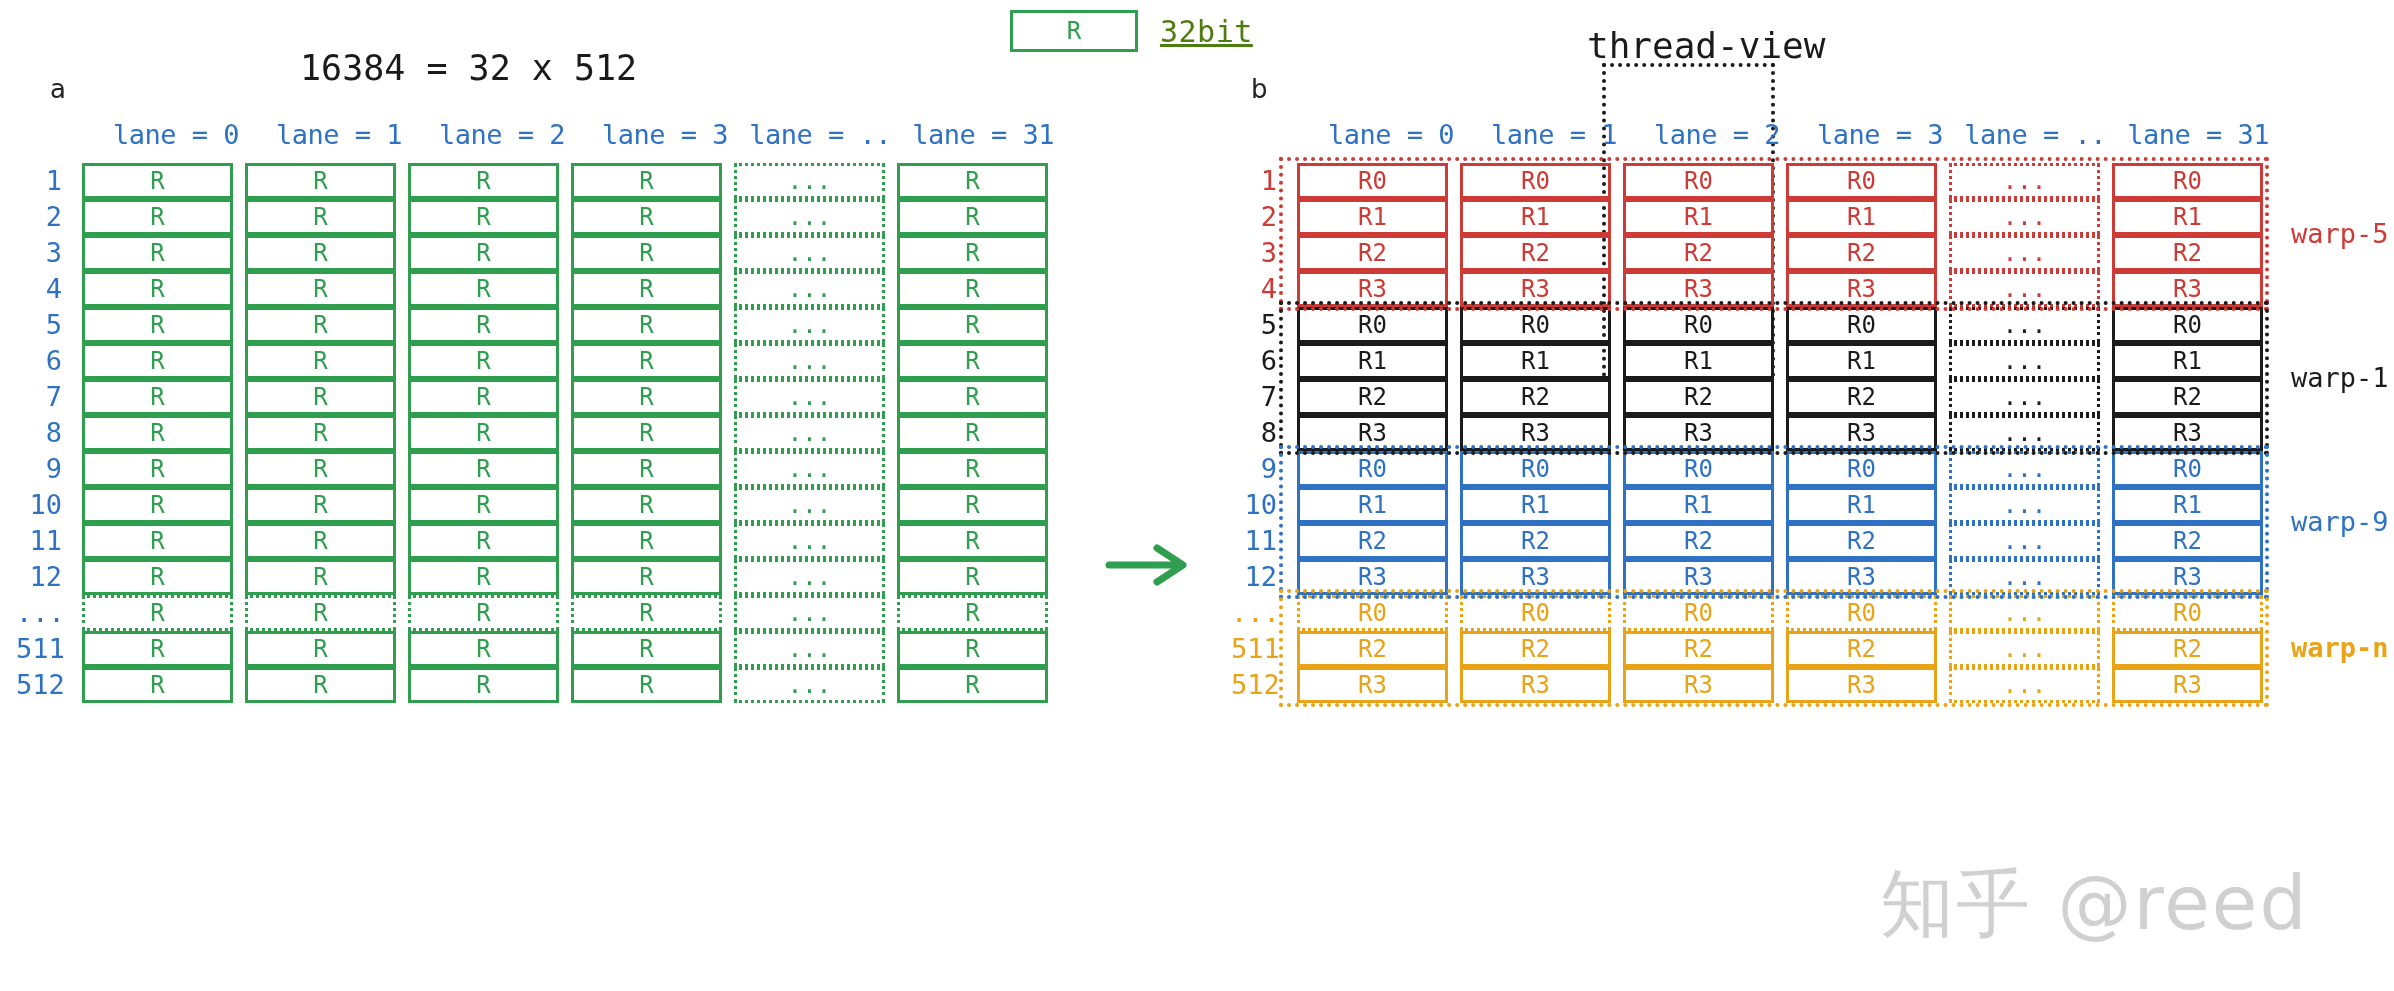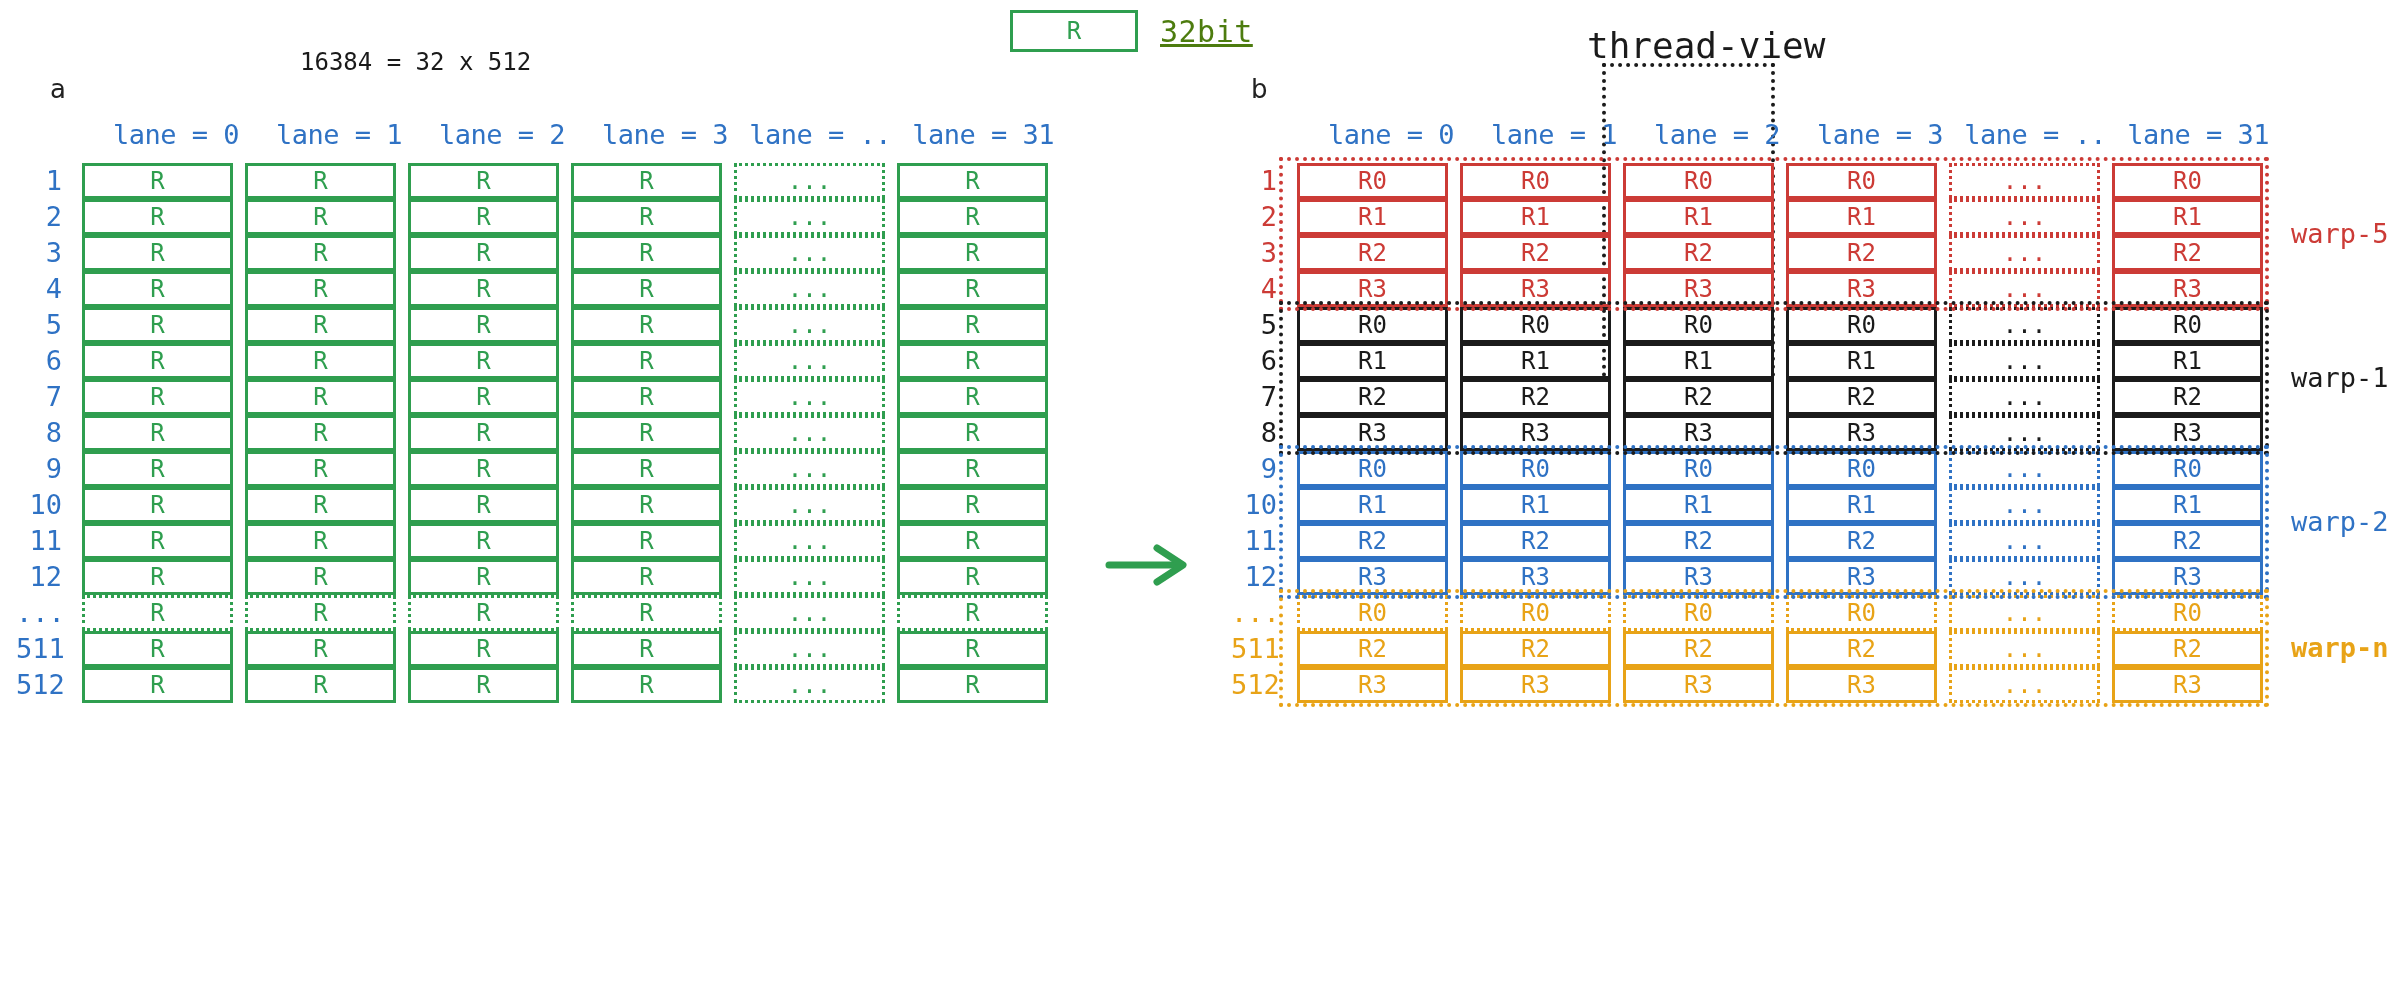--- a/index.html
+++ b/index.html
@@ -21,21 +21,21 @@
   .legend-box {
     width: 128px; height: 42px;
     border: 3px solid #2f9e4f;
     display: flex; align-items: center; justify-content: center;
     color: #2f9e4f; font-size: 24px;
   }
   .legend-label { color: #4d7c0f; font-size: 30px; letter-spacing: 0.5px; text-decoration: underline; }
 
   
   .panel-letter { position: absolute; font-size: 26px; color: #222; font-family: "DejaVu Sans", sans-serif; }
-  .panel-title { position: absolute; font-size: 24px; color: #1a1a1a; white-space: nowrap; }
+  .panel-title { position: absolute; font-size: 35px; color: #1a1a1a; white-space: nowrap; }
 
   
   .grid { position: absolute; }
   .grid-head { display: flex; height: 40px; align-items: flex-end; }
   .rowlabel-col { width: 60px; flex: 0 0 60px; }
   .col-head {
     flex: 0 0 163px; width: 163px;
     text-align: right; font-size: 27px; color: #2f72c4;
     letter-spacing: -0.5px; white-space: nowrap;
   }
@@ -786,18 +786,19 @@
         </div>
       </div>
     </div>
 
   <div id="warp-overlays">
       <div class="warp-box red" style="left: 1279px; top: 157px; width: 990px; height: 154px;"></div>
       <div class="warp-label" style="color: rgb(204, 59, 54); left: 2291px; top: 218px;">warp-5</div>
       <div class="warp-box black" style="left: 1279px; top: 301px; width: 990px; height: 154px;"></div>
       <div class="warp-label" style="color: rgb(27, 27, 27); left: 2291px; top: 362px;">warp-1</div>
       <div class="warp-box blue" style="left: 1279px; top: 445px; width: 990px; height: 154px;"></div>
-      <div class="warp-label" style="color: rgb(47, 114, 196); left: 2291px; top: 506px;">warp-2</div>
+      <div class="warp-label" style="color: rgb(47, 114, 196); left: 2291px; top: 506px;">warp-9</div>
       <div class="warp-box orange" style="left: 1279px; top: 589px; width: 990px; height: 118px;"></div>
       <div class="warp-label" style="color: rgb(232, 163, 23); left: 2291px; top: 632px; font-weight: bold;">warp-n</div>
     </div>
 
+  <div class="watermark" style="left:1880px; top:855px;">知乎 @reed</div>
 </div>
 
 </body></html>

